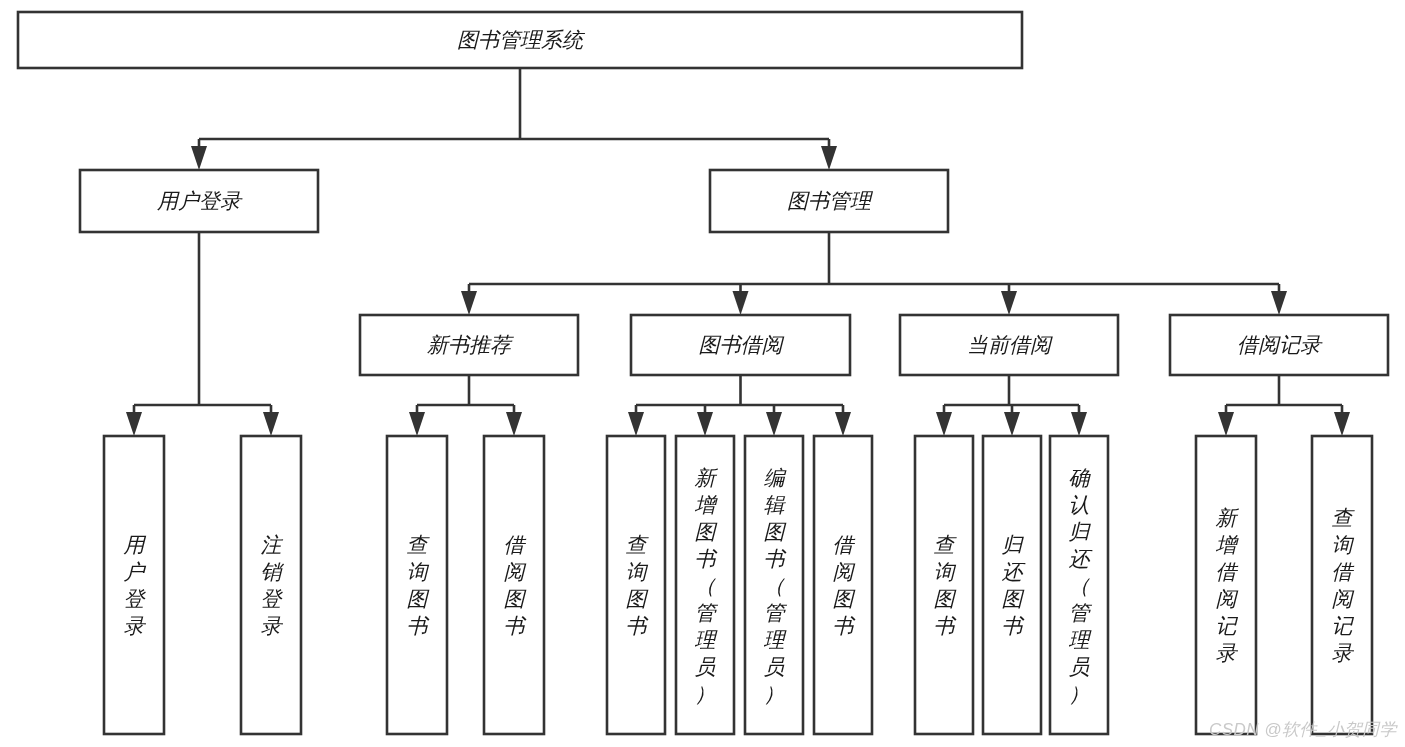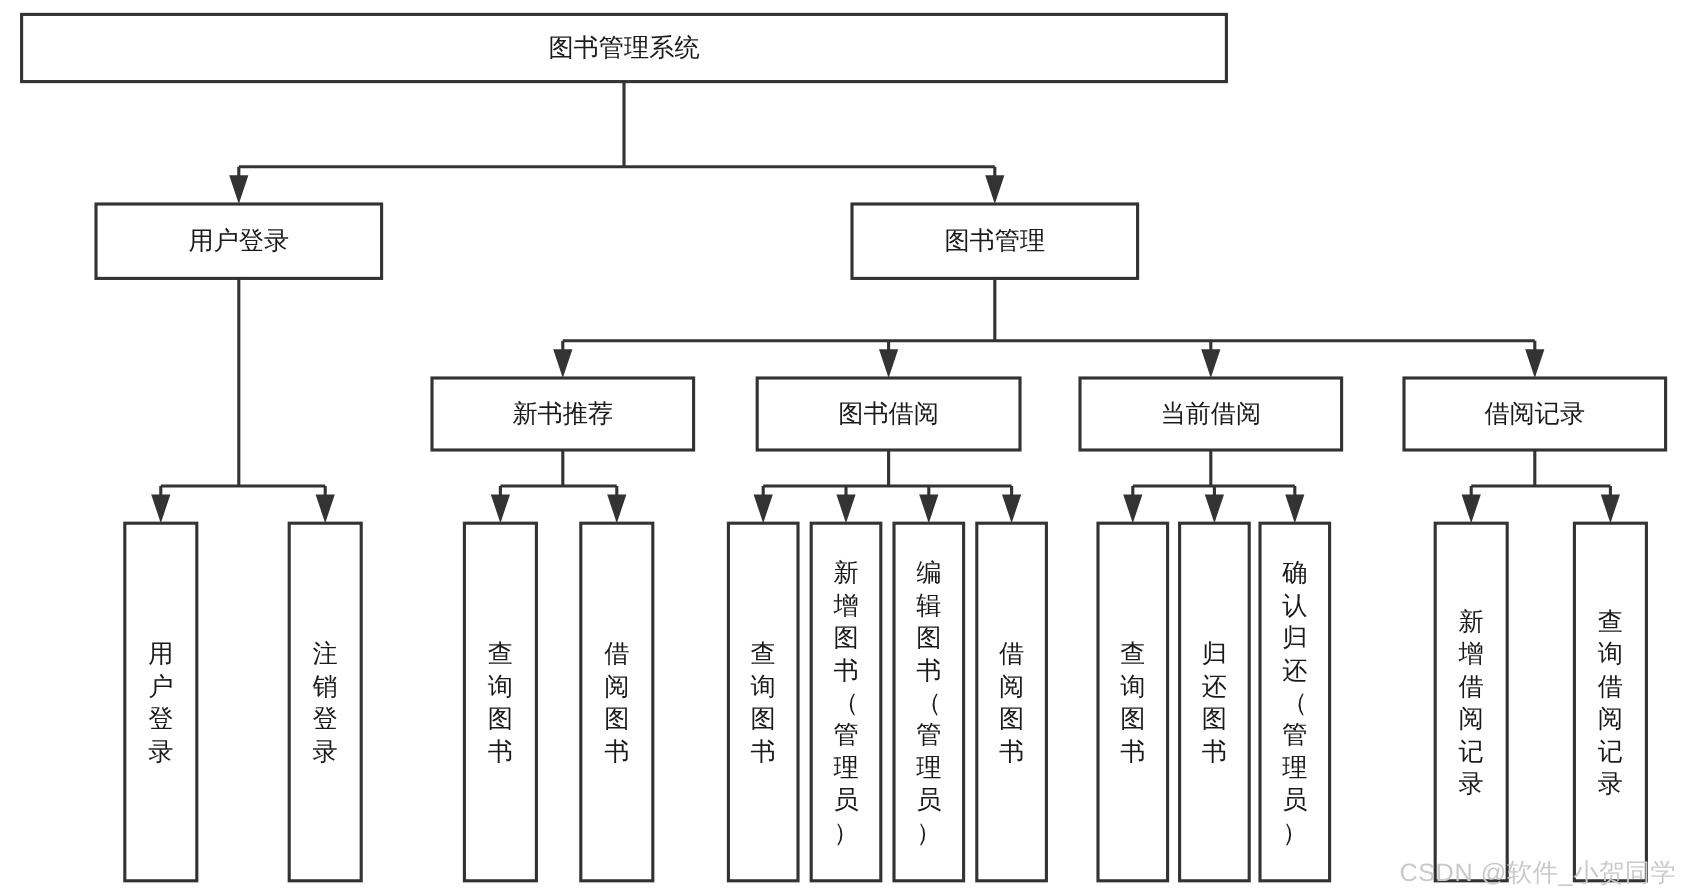--- a/index.html
+++ b/index.html
@@ -12,20 +12,21 @@
     width: 1405px;
     height: 747px;
     font-family: "Liberation Sans", "DejaVu Sans", sans-serif;
     overflow: hidden;
     position: relative;
   }
   #diagram-root {
     position: relative;
     width: 1405px;
     height: 747px;
+    font-style: italic;
   }
   svg#chart-svg {
     position: absolute;
     top: 0;
     left: 0;
     width: 1405px;
     height: 747px;
     display: block;
   }
   .node-box {
@@ -54,21 +55,21 @@
     font-family: "Liberation Sans", "DejaVu Sans", sans-serif;
     font-size: 21px;
     fill: #1a1a1a;
     text-anchor: middle;
   }
   .watermark {
     position: absolute;
     right: 8px;
     bottom: 6px;
     font-family: "Liberation Sans", "DejaVu Sans", sans-serif;
-    font-size: 21px;
+    font-size: 17px;
     color: #c9c9c9;
     letter-spacing: 0.5px;
     white-space: nowrap;
     user-select: none;
   }
 </style>
 </head>
 <body>
 
 <div id="diagram-root">

